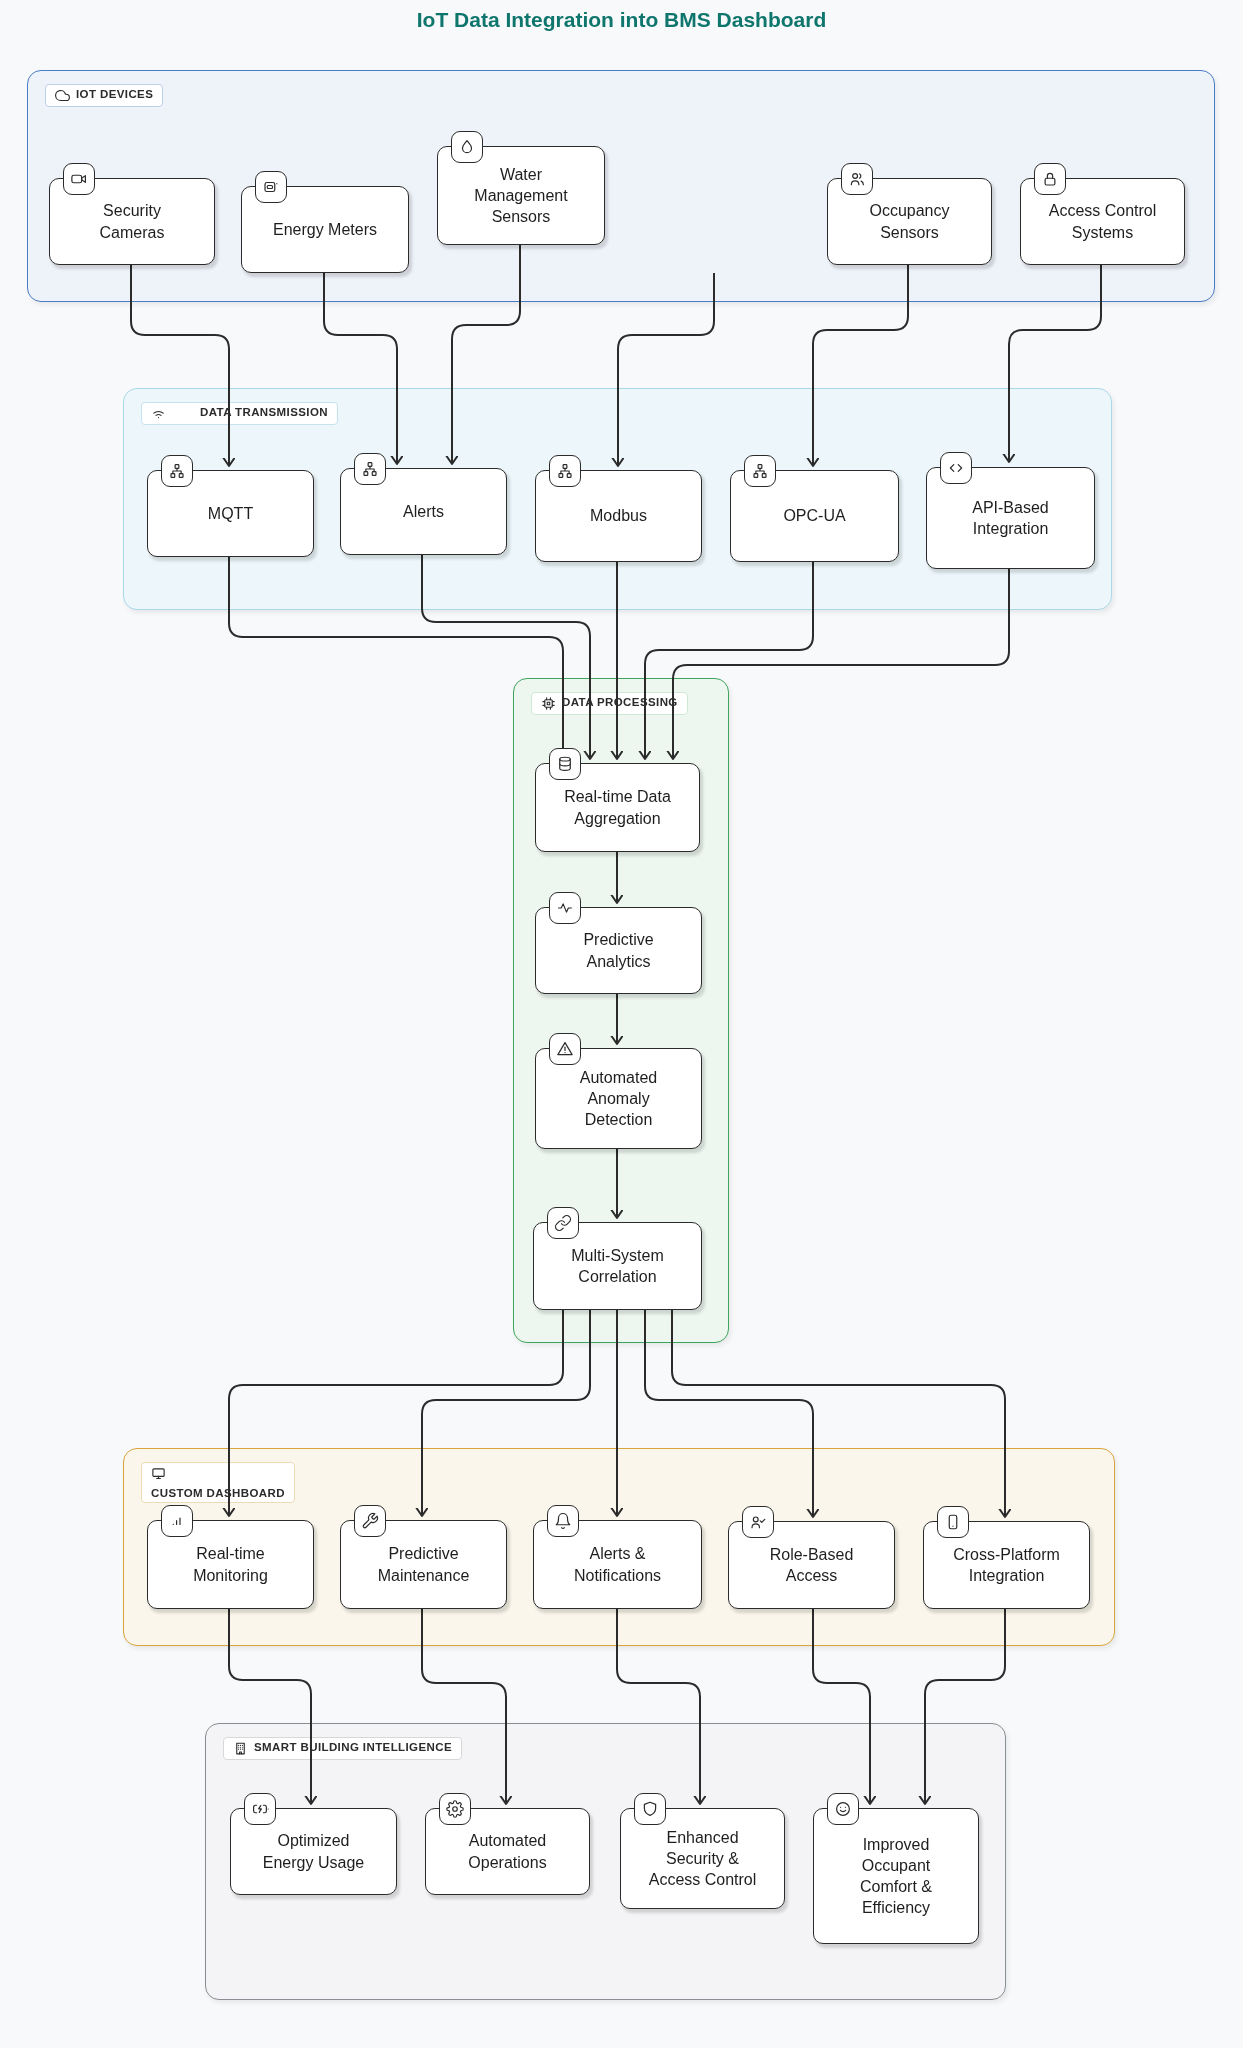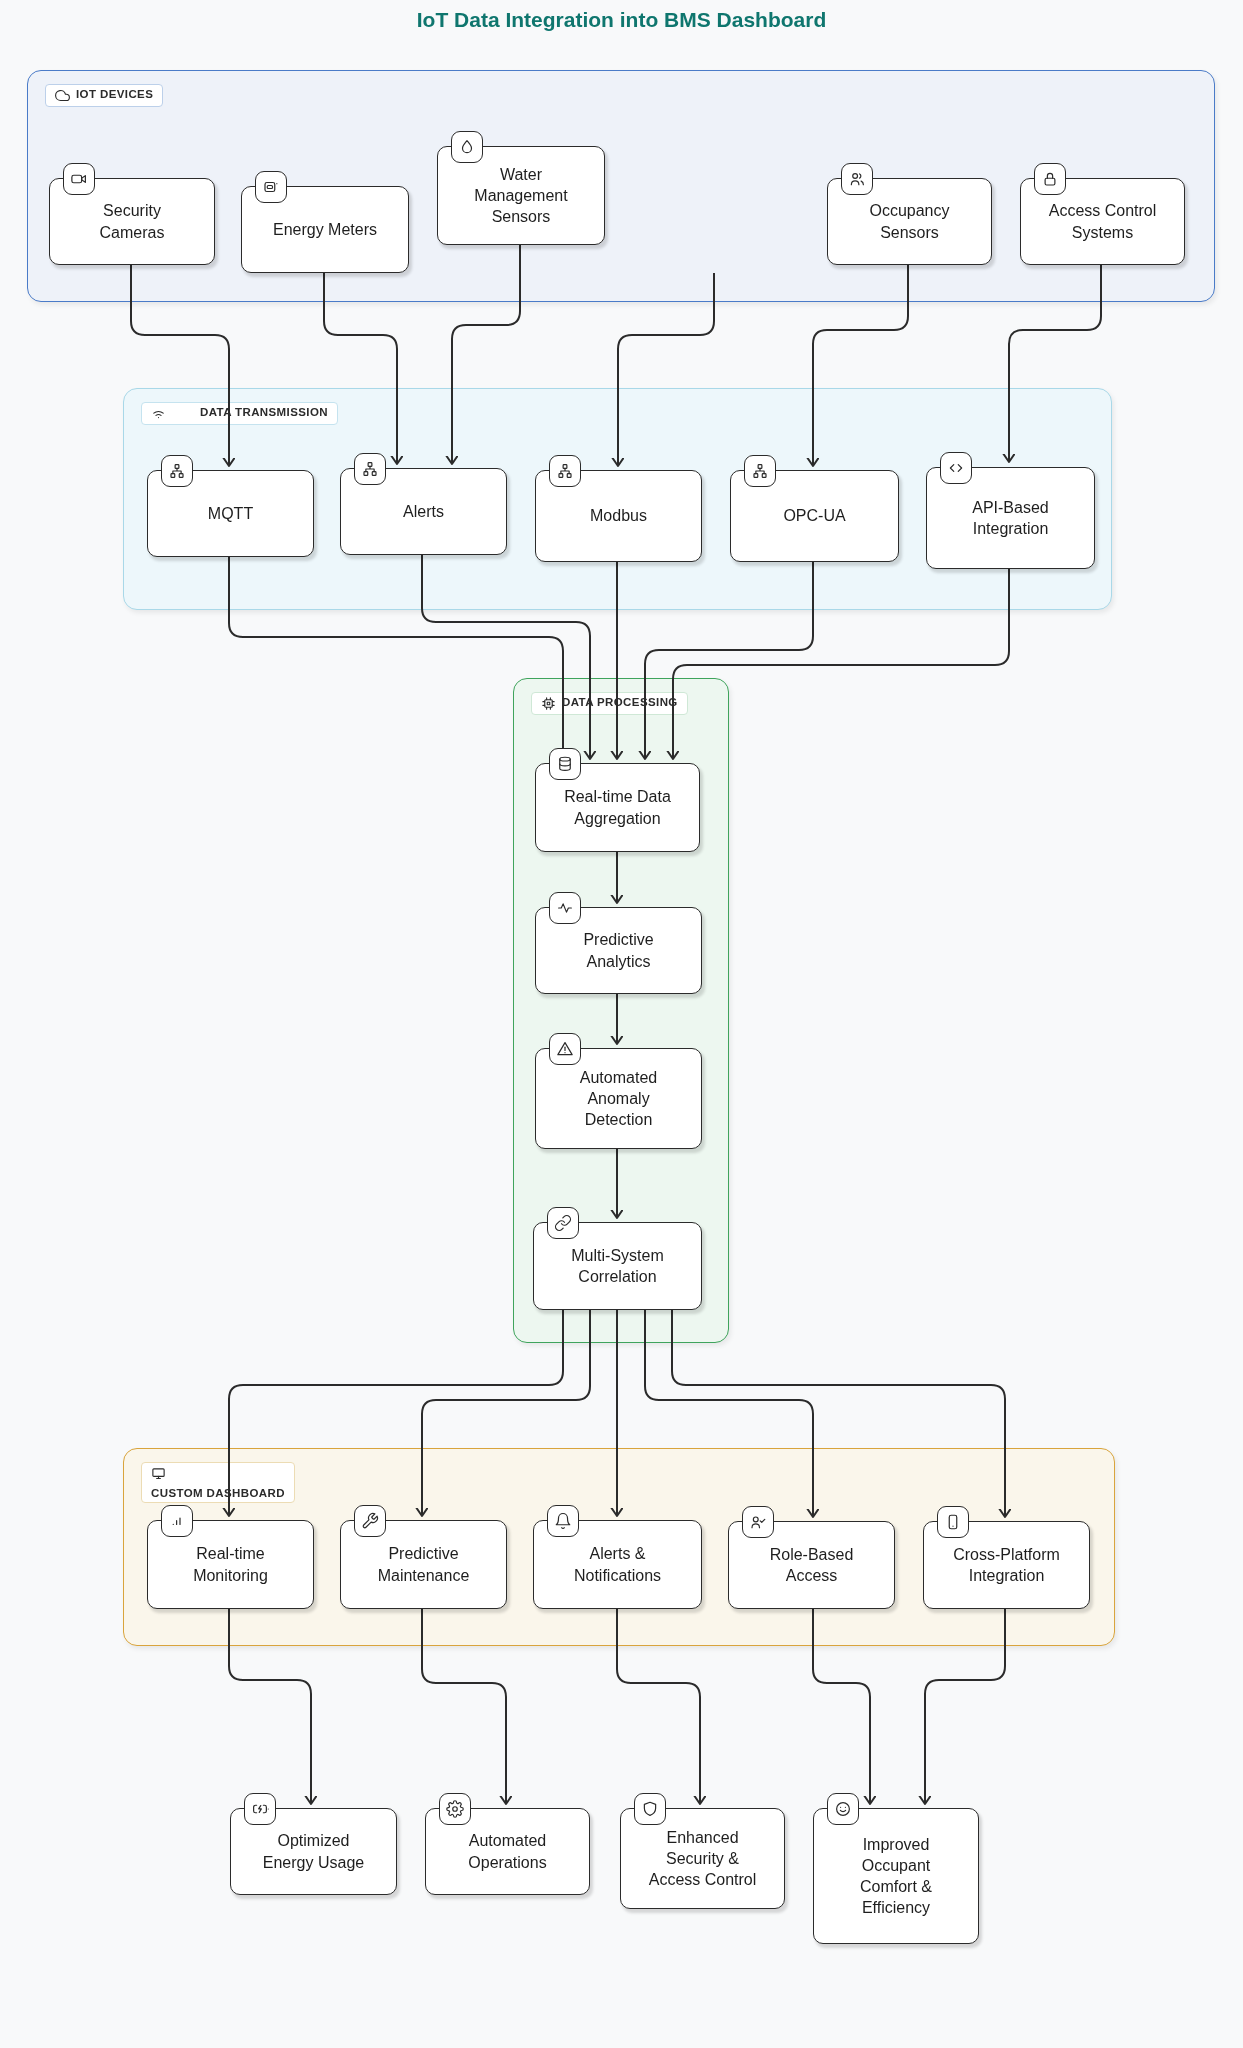--- a/index.html
+++ b/index.html
@@ -177,20 +177,28 @@
     </div>
   </div>
   <div class="section s3" style="left:123px;top:1448px;width:990px;height:196px">
     <div class="pill">
       <svg>
           <use href="#i-monitor"></use>
         </svg>
       <span>CUSTOM DASHBOARD</span>
     </div>
   </div>
+  <div class="section s4" style="left:205px;top:1723px;width:799px;height:275px">
+    <div class="pill">
+      <svg>
+          <use href="#i-building"></use>
+        </svg>
+      <span>SMART BUILDING INTELLIGENCE</span>
+    </div>
+  </div>
 
   <svg id="edges">
     <defs>
       <marker id="arrow" markerUnits="userSpaceOnUse" markerWidth="18" markerHeight="14" refX="8" refY="5.5" orient="auto">
         <path d="M0 0 L8 5.5 L0 11" fill="none" stroke="#2b2b2b" stroke-width="2" stroke-linecap="round" stroke-linejoin="round"></path>
       </marker>
     </defs>
     <path class="edge" marker-end="url(#arrow)" d="M131 263 V321 Q131 335 145 335 H215 Q229 335 229 349 V466"></path>
     <path class="edge" marker-end="url(#arrow)" d="M324 271 V321 Q324 335 338 335 H383 Q397 335 397 349 V464"></path>
     <path class="edge" marker-end="url(#arrow)" d="M520 243 V311 Q520 325 506 325 H466 Q452 325 452 339 V464"></path>

